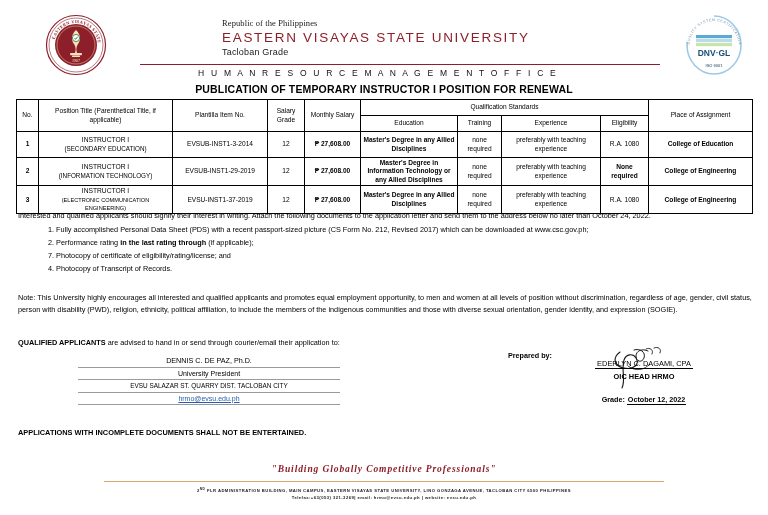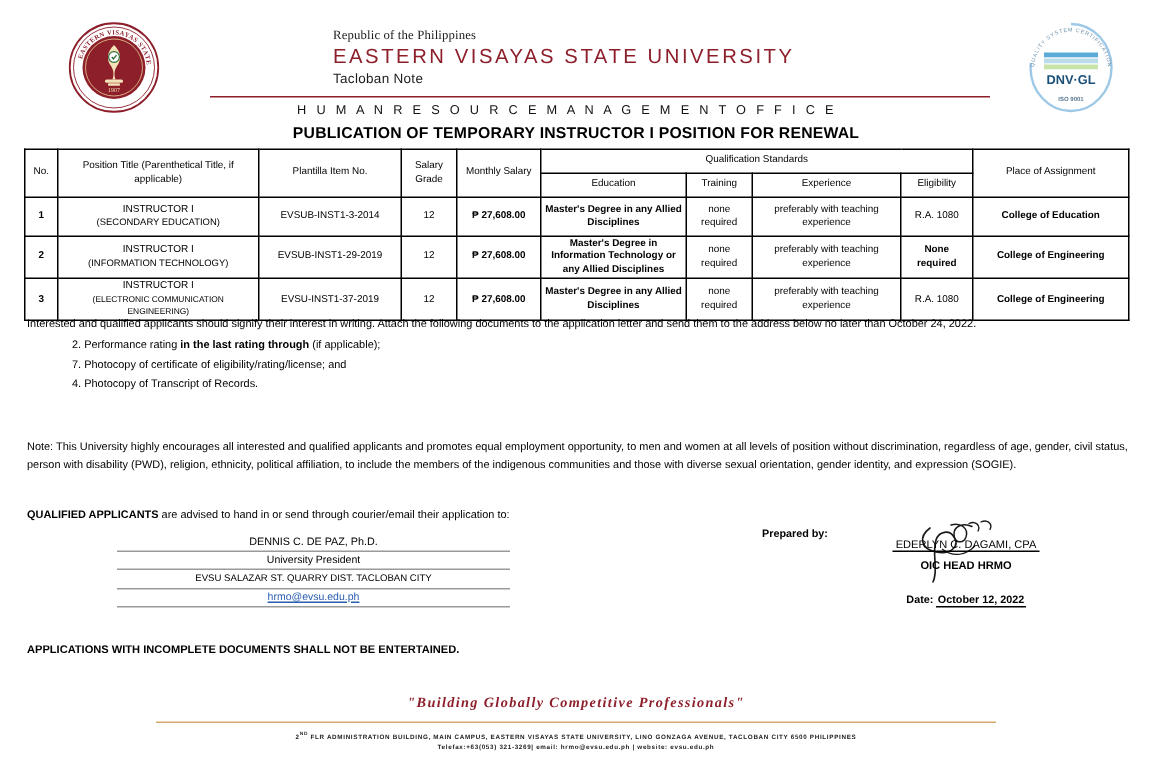--- a/index.html
+++ b/index.html
@@ -304,21 +304,21 @@
         <path id="arcTop" d="M 9 31 A 22 22 0 0 1 53 31" fill="none"></path>
         <text fill="#8d1f2b" font-size="4.4" font-family="Liberation Serif, serif" font-weight="bold" letter-spacing="0.3">
           <textPath href="#arcTop" startOffset="8%">EASTERN VISAYAS STATE UNIVER</textPath>
         </text>
       </svg>
     </div>
 
     <div class="hdr-text">
       <div class="hdr-rep">Republic of the Philippines</div>
       <div class="hdr-univ">EASTERN VISAYAS STATE UNIVERSITY</div>
-      <div class="hdr-city">Tacloban Note</div>
+      <div class="hdr-city">Tacloban Grade</div>
     </div>
 
     <div class="dnv">
       <svg width="76" height="62" viewBox="0 0 76 62">
         <ellipse cx="38" cy="31" rx="27" ry="29" fill="none" stroke="#9ec9e6" stroke-width="1.6"></ellipse>
         <path d="M12 28 A 26 29 0 0 1 38 2" fill="none" stroke="#ffffff" stroke-width="6"></path>
         <rect x="20" y="21" width="36" height="3.2" fill="#5aa9d6"></rect>
         <rect x="20" y="25" width="36" height="3.2" fill="#b9dce8"></rect>
         <rect x="20" y="29" width="36" height="3.2" fill="#c9e4a9"></rect>
         <text x="38" y="42" text-anchor="middle" font-size="8.5" font-weight="bold" font-family="Liberation Sans, sans-serif" fill="#1a4f78">DNV·GL</text>
@@ -412,20 +412,21 @@
           <td>R.A. 1080</td>
           <td class="b">College of Engineering</td>
         </tr>
       </tbody>
     </table>
   </div>
 
   <div class="body-area">
     <p class="para">Interested and qualified applicants should signify their interest in writing. Attach the following documents to the application letter and send them to the address below no later than October 24, 2022.</p>
     <ol class="docs">
+      <li>1. Fully accomplished Personal Data Sheet (PDS) with a recent passport-sized picture (CS Form No. 212, Revised 2017) which can be downloaded at www.csc.gov.ph;</li>
       <li><span>2. Performance rating </span><b>in the last rating through</b><span> (if applicable);</span></li>
       <li>7. Photocopy of certificate of eligibility/rating/license; and</li>
       <li>4. Photocopy of Transcript of Records.</li>
     </ol>
   </div>
 
   <div class="note-block">
     <span>Note: This University highly encourages all interested and qualified applicants and promotes equal employment opportunity, to men and women at all levels of position without discrimination, regardless of age, gender, civil status, person with disability (PWD), religion, ethnicity, political affiliation, to include the members of the indigenous communities and those with diverse sexual orientation, gender identity, and expression (SOGIE).</span>
   </div>
 
@@ -449,21 +450,21 @@
       <path d="M18 6 C10 12 12 20 22 22 C32 24 38 18 34 12 C31 7 24 8 22 14 C19 24 24 34 20 42" stroke="#1a1a1a" stroke-width="1.1" fill="none" stroke-linecap="round"></path>
       <path d="M32 4 C38 2 44 6 42 12 C40 17 34 16 34 10 C34 5 40 2 46 5" stroke="#1a1a1a" stroke-width="1" fill="none" stroke-linecap="round"></path>
       <path d="M44 3 C48 1 52 4 50 8 M52 2 C56 0 60 3 58 7" stroke="#1a1a1a" stroke-width="0.9" fill="none" stroke-linecap="round"></path>
       <path d="M26 20 C34 26 42 24 48 18" stroke="#1a1a1a" stroke-width="0.8" fill="none"></path>
     </svg>
     <div class="sig-name">EDERLYN C. DAGAMI, CPA</div>
     <div class="sig-role">OIC HEAD HRMO</div>
   </div>
 
   <div class="date-line">
-    <span>Date:</span>
+    <span>Grade:</span>
     <span class="dval">October 12, 2022</span>
   </div>
 
   <div class="tagline">"Building Globally Competitive Professionals"</div>
   <div class="foot-rule"></div>
   <div class="foot-addr">
     <div><span>2</span><sup>ND</sup><span> FLR ADMINISTRATION BUILDING, MAIN CAMPUS, EASTERN VISAYAS STATE UNIVERSITY, LINO GONZAGA AVENUE, TACLOBAN CITY 6500 PHILIPPINES</span></div>
     <div>Telefax:+63(053) 321-3269| email: hrmo@evsu.edu.ph | website: evsu.edu.ph</div>
   </div>
 

